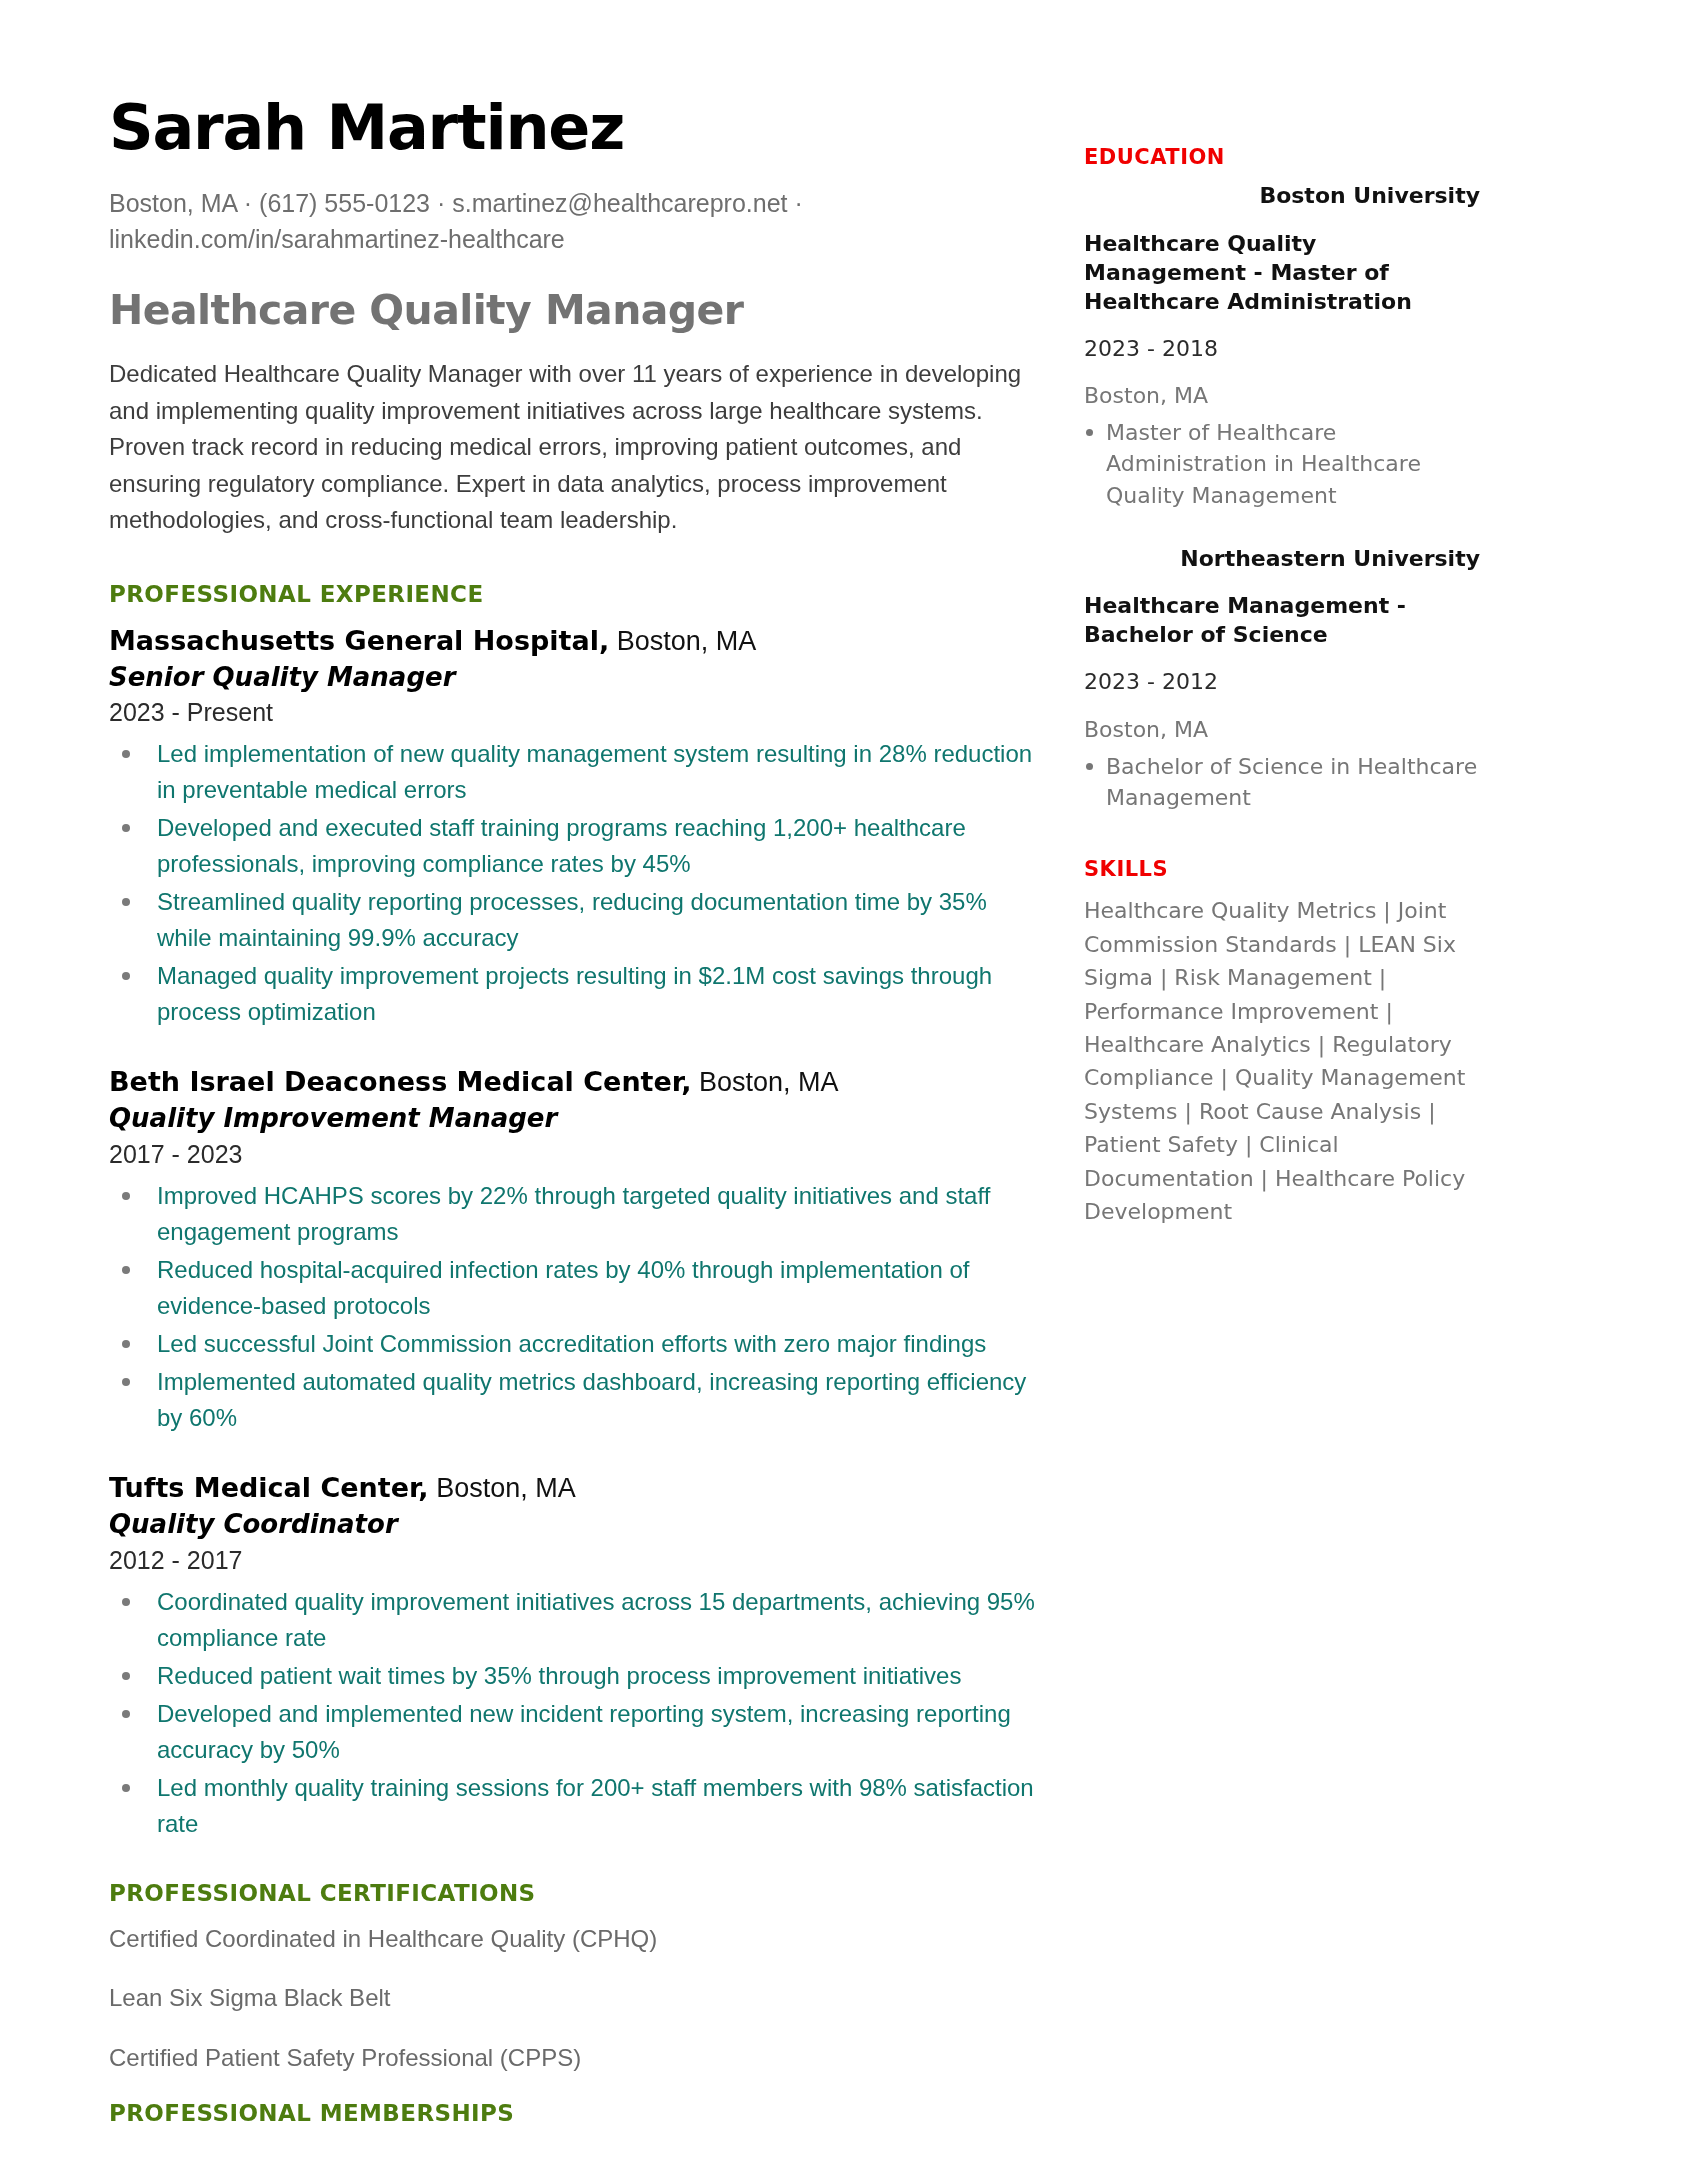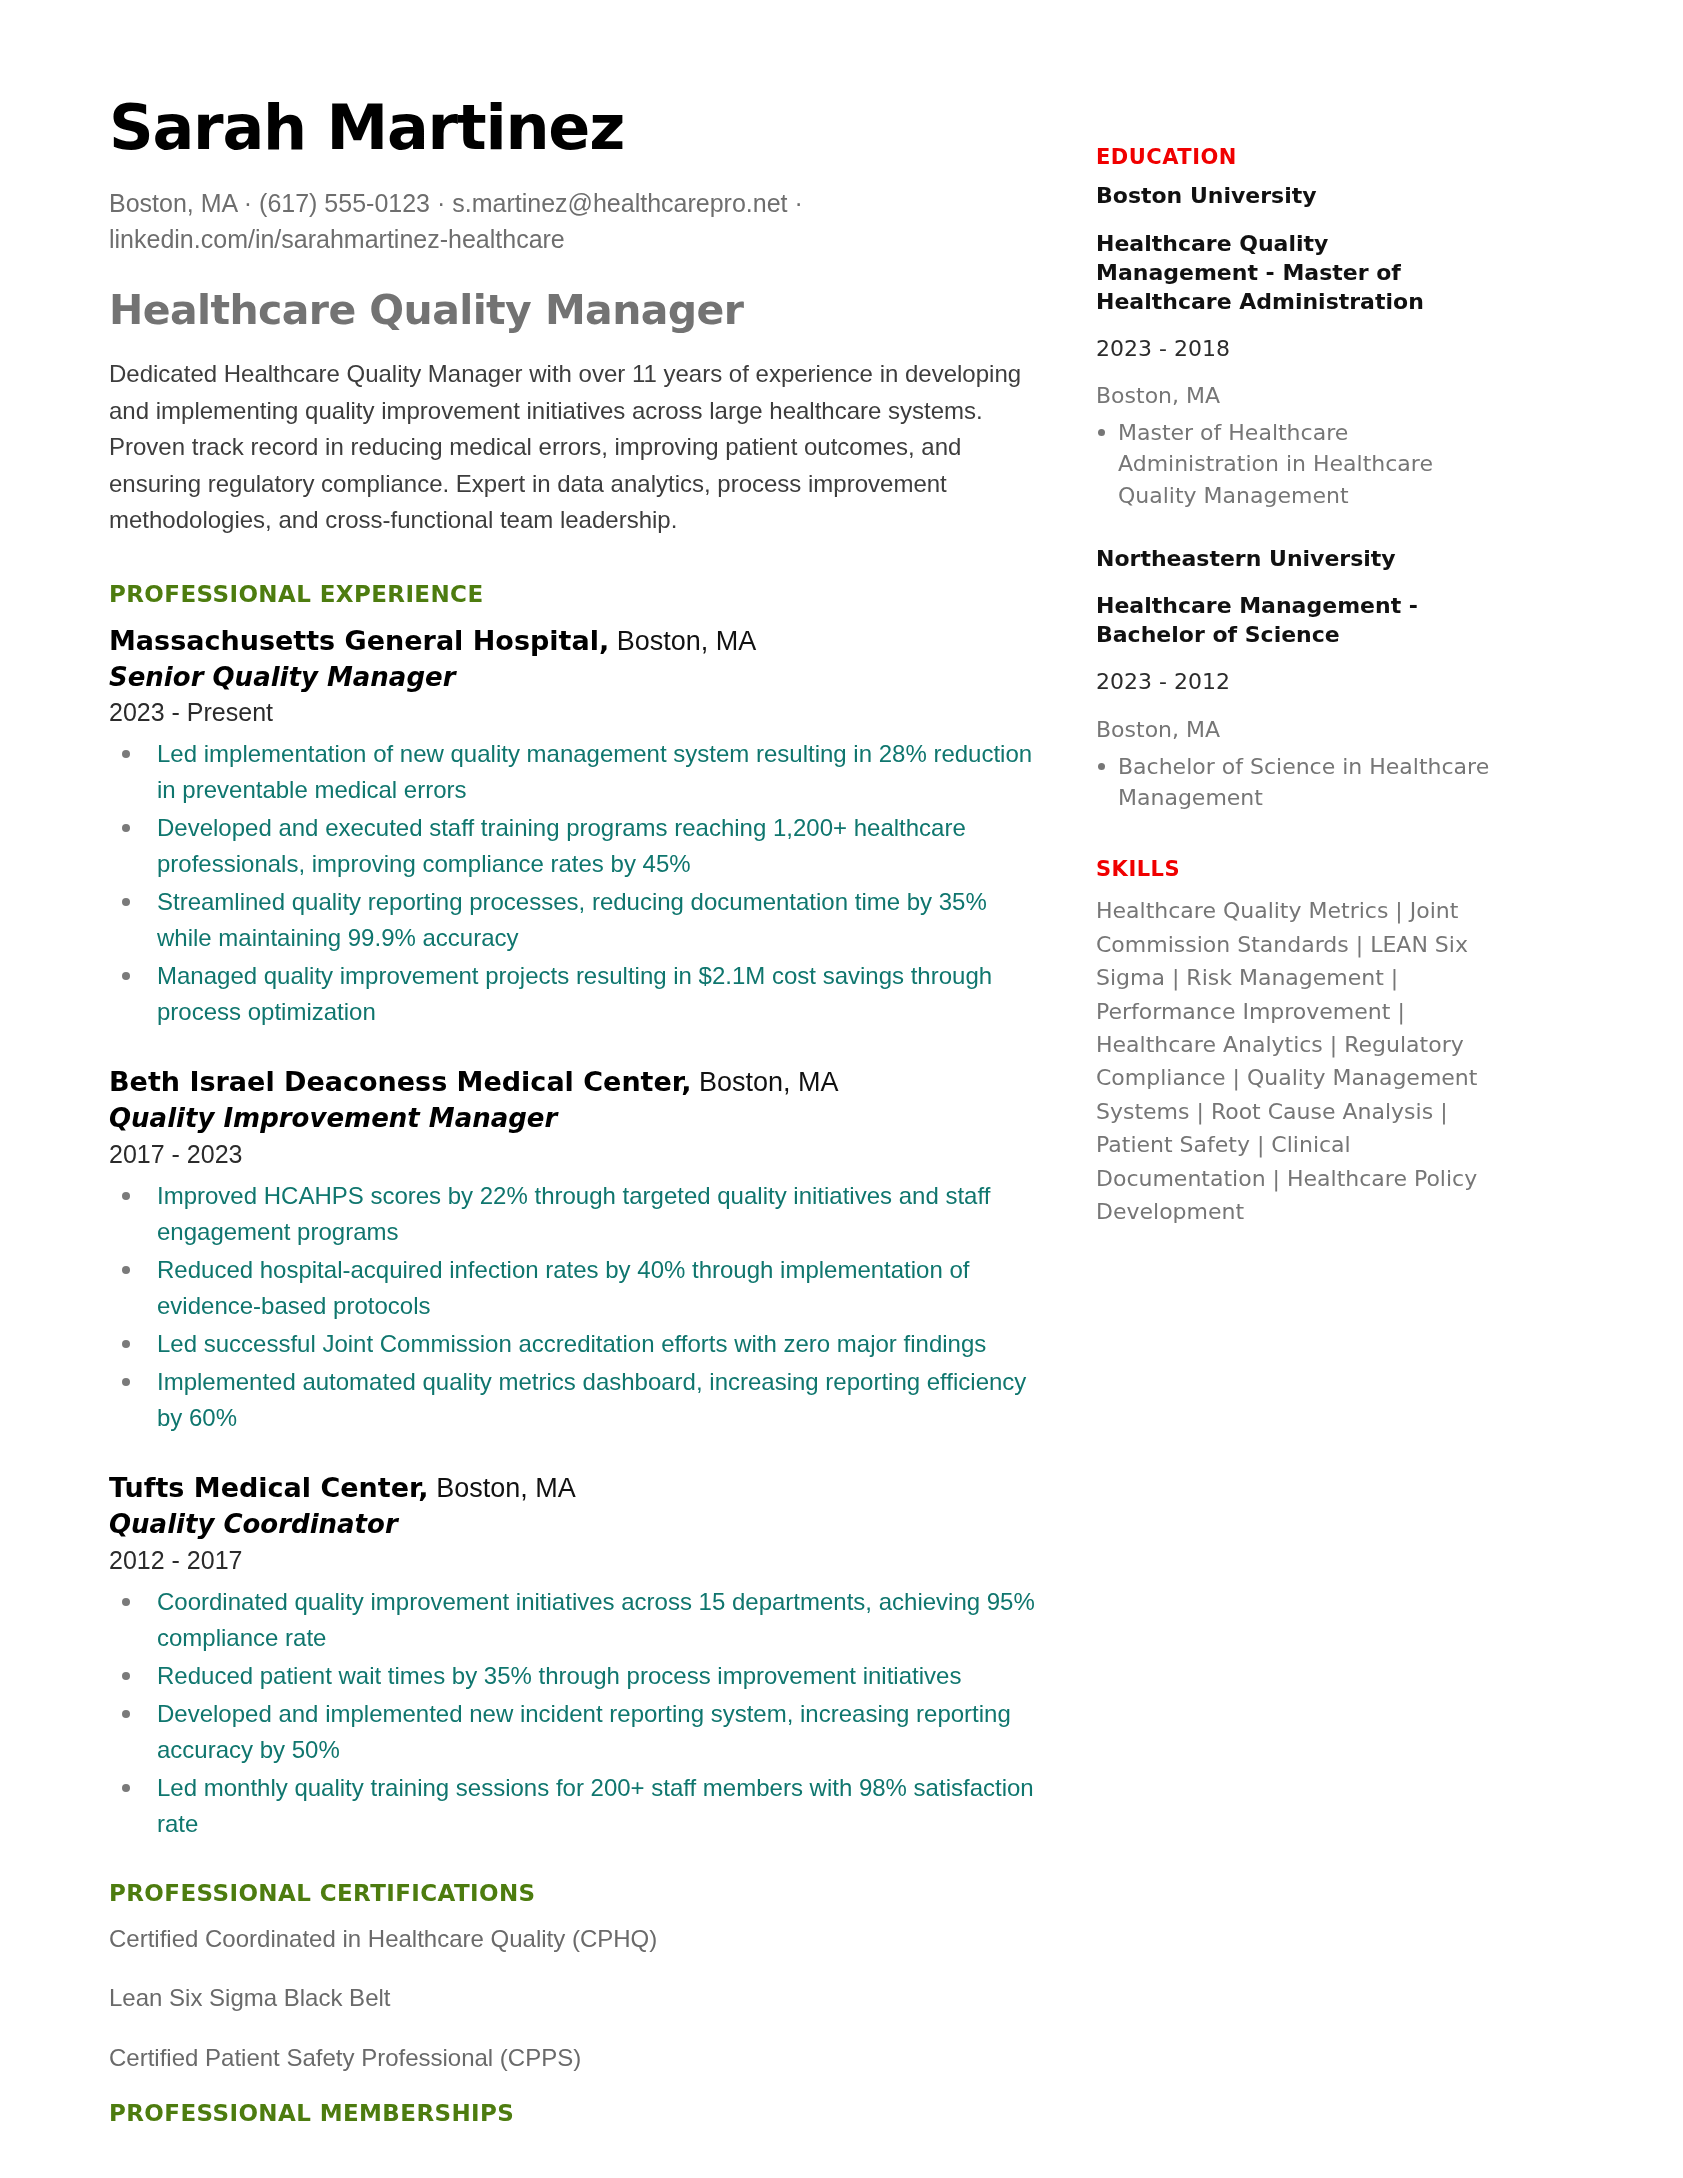--- a/index.html
+++ b/index.html
@@ -16,21 +16,21 @@
     -webkit-font-smoothing: antialiased;
   }
 
   .page {
     position: relative;
     width: 1683px;
     height: 2178px;
     background: #ffffff;
     padding: 95px 109px 0 109px;
     display: flex;
-    gap: 12px;
+    gap: 0;
   }
 
   
   .main-col {
     width: 975px;
     flex: 0 0 975px;
     padding-right: 40px;
   }
 
   .name {
@@ -163,20 +163,21 @@
   }
 
   .edu-entry { margin-bottom: 10px; }
 
   .edu-school {
     font-size: 22px;
     font-weight: 700;
     color: #111111;
     line-height: 1.3;
     margin-bottom: 18px;
+    text-align: right;
   }
 
   .edu-degree {
     font-size: 22px;
     font-weight: 700;
     color: #111111;
     line-height: 1.32;
     margin-bottom: 18px;
   }
 

